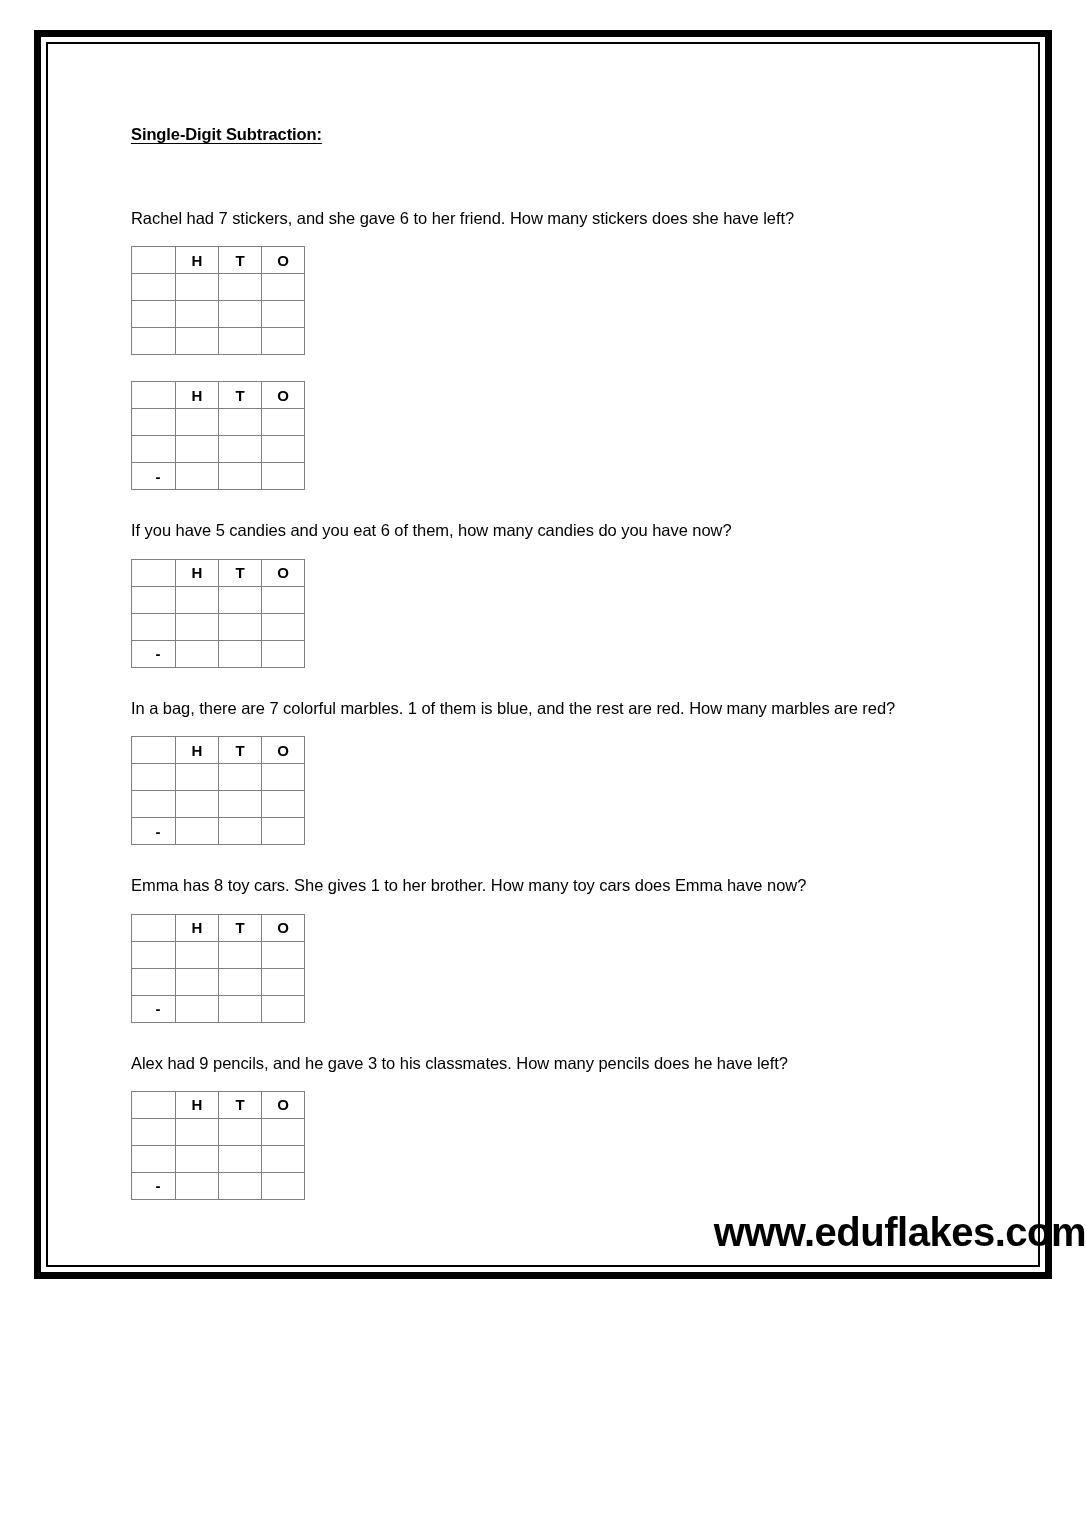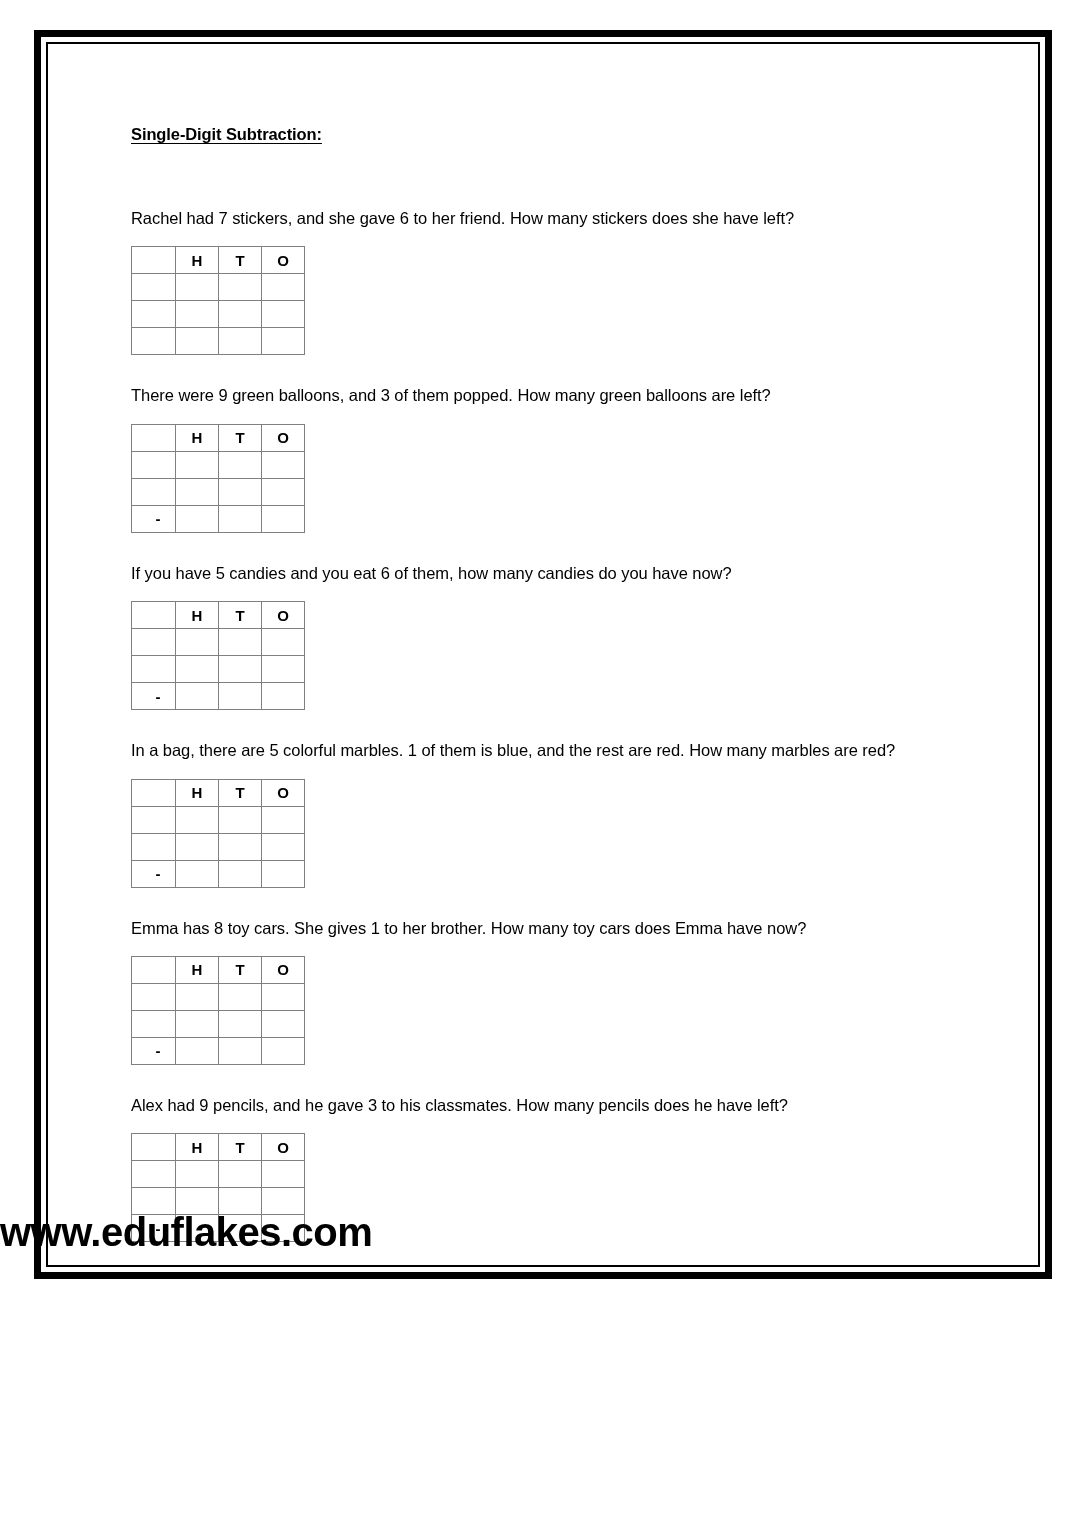--- a/index.html
+++ b/index.html
@@ -101,21 +101,21 @@
     padding-left: 9px !important;
     font-weight: bold;
     font-size: 17px;
   }
 
   .footer {
     position: absolute;
     left: 0;
     right: 0;
     bottom: 62px;
-    text-align: left;
+    text-align: right;
     font-size: 40px;
     font-weight: bold;
     color: #000000;
     letter-spacing: -0.5px;
   }
 </style>
 </head>
 <body>
 
 <div class="page">
@@ -159,21 +159,20 @@
               <tr>
                 <td></td>
                 <td></td>
                 <td></td>
                 <td></td>
               </tr>
             </tbody>
           </table>
         </div>
         <div class="problem">
-          <div class="problem-text">There were 9 green balloons, and 3 of them popped. How many green balloons are left?</div>
           <table class="pv-grid">
             <colgroup>
               <col class="c-sign">
               <col class="c-h">
               <col class="c-t">
               <col class="c-o">
             </colgroup>
             <tbody>
               <tr>
                 <td class="pv-head"></td>
@@ -233,21 +232,21 @@
               <tr>
                 <td class="pv-sign">-</td>
                 <td></td>
                 <td></td>
                 <td></td>
               </tr>
             </tbody>
           </table>
         </div>
         <div class="problem">
-          <div class="problem-text">In a bag, there are 5 colorful marbles. 1 of them is blue, and the rest are red. How many marbles are red?</div>
+          <div class="problem-text">In a bag, there are 7 colorful marbles. 1 of them is blue, and the rest are red. How many marbles are red?</div>
           <table class="pv-grid">
             <colgroup>
               <col class="c-sign">
               <col class="c-h">
               <col class="c-t">
               <col class="c-o">
             </colgroup>
             <tbody>
               <tr>
                 <td class="pv-head"></td>

